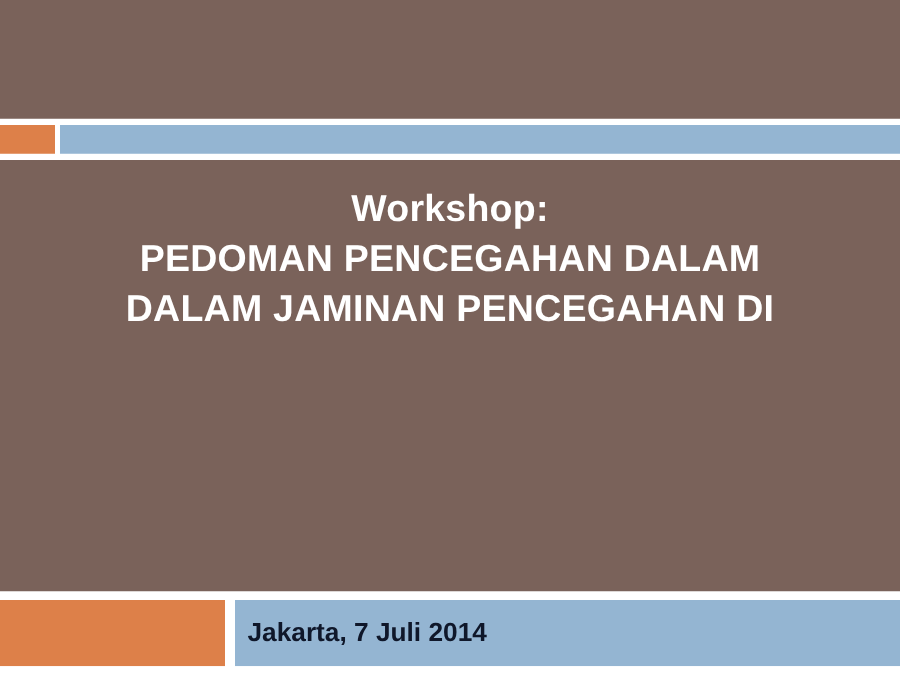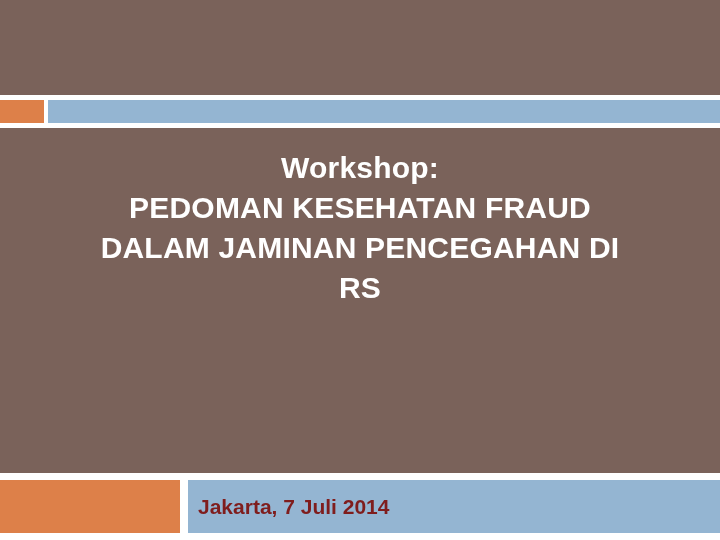--- a/index.html
+++ b/index.html
@@ -96,21 +96,21 @@
     height: 53px;
     background: #94b5d2;
   }
   .footer-text {
     position: absolute;
     left: 10px;
     top: 0;
     height: 53px;
     display: flex;
     align-items: center;
-    color: #7f1d1d;
+    color: #0f172a;
     font-weight: bold;
     font-size: 21px;
     white-space: nowrap;
   }
   .bottom-white {
     position: absolute;
     left: 0;
     top: 533px;
     width: 720px;
     height: 7px;
@@ -124,23 +124,22 @@
 
   <div class="canvas-brown"></div>
 
   <div class="top-band">
     <div class="top-band-orange"></div>
     <div class="top-band-blue"></div>
   </div>
 
   <div class="title-block">
     <span class="title-line">Workshop:</span>
-    <span class="title-line">PEDOMAN KESEHATAN FRAUD</span>
+    <span class="title-line">PEDOMAN PENCEGAHAN DALAM</span>
     <span class="title-line">DALAM JAMINAN PENCEGAHAN DI</span>
-    <span class="title-line">RS</span>
   </div>
 
   <div class="footer-band">
     <div class="footer-orange"></div>
     <div class="footer-blue">
       <div class="footer-text">Jakarta, 7 Juli 2014</div>
     </div>
   </div>
 
   <div class="bottom-white"></div>

